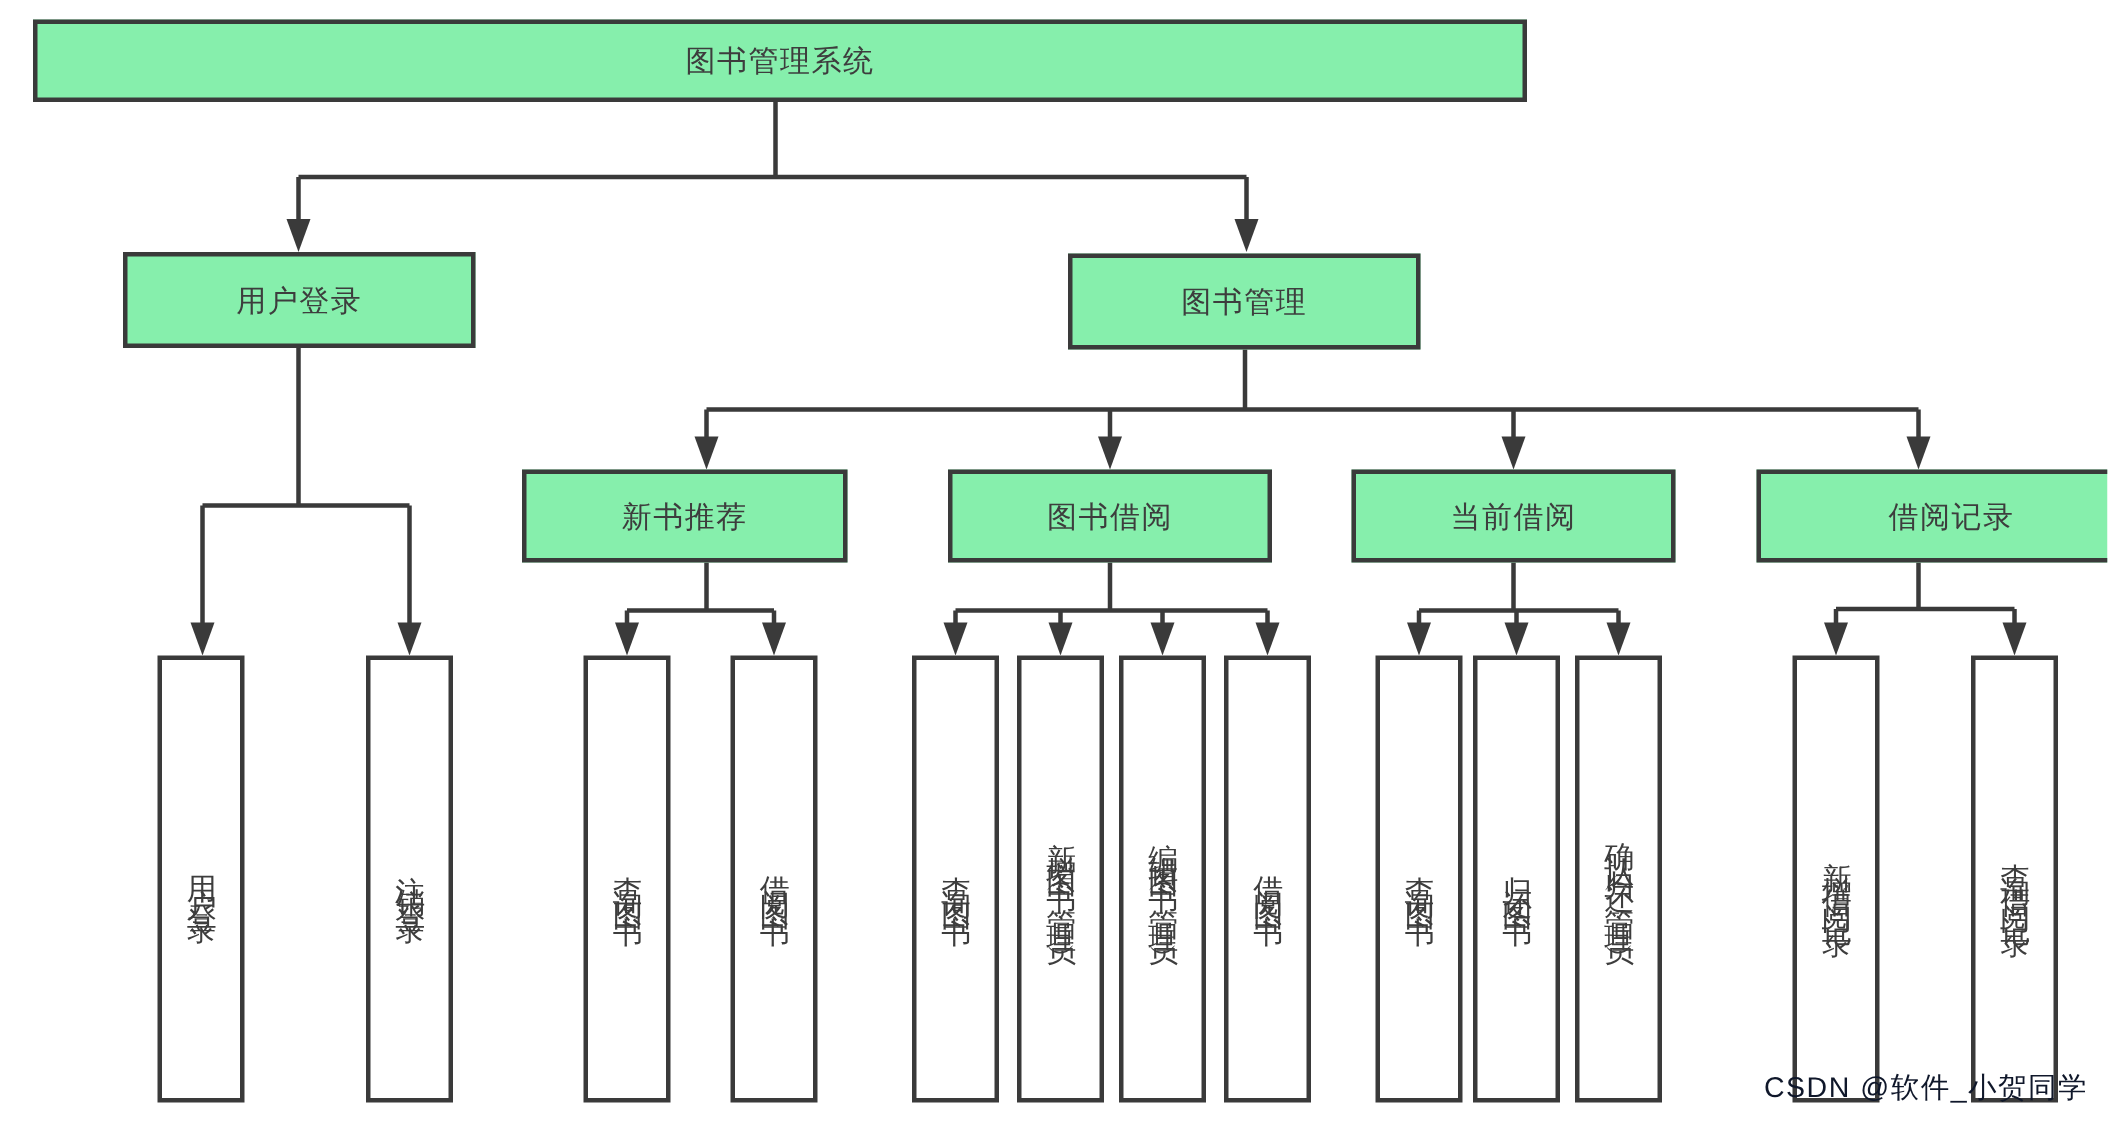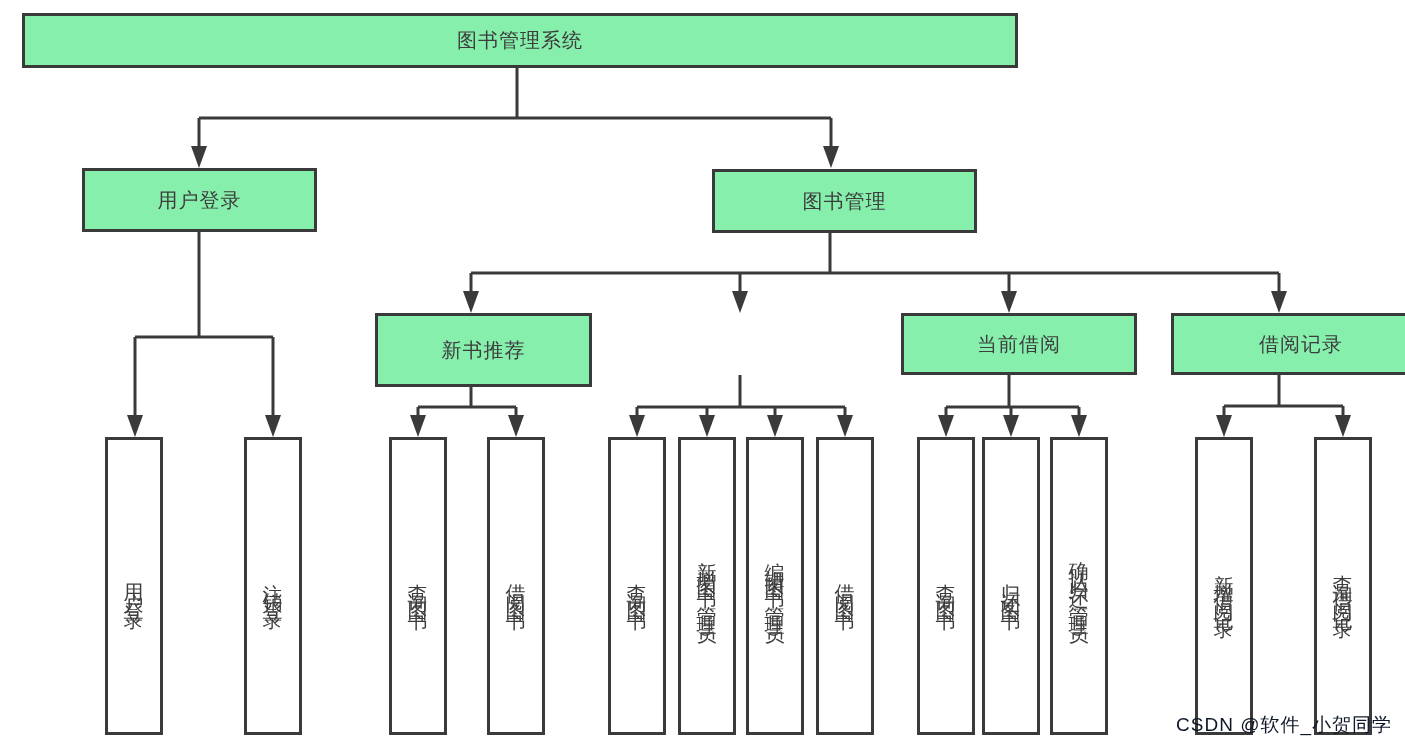--- a/index.html
+++ b/index.html
@@ -102,28 +102,31 @@
     <polygon points="1335,415 1351,415 1343,437" fill="#3a3a3a"></polygon>
   </svg>
 
   <div class="hbox" style="left:22px; top:13px; width:996px; height:55px;">
     <span>图书管理系统</span>
   </div>
 
   <div class="hbox" style="left:82px; top:168px; width:235px; height:64px;">
     <span>用户登录</span>
   </div>
-  <div class="hbox" style="left:712px; top:169px; width:265px; height:64px;">
+  <div class="hbox" style="left:712px; top:169px; width:235px; height:64px;">
     <span>图书管理</span>
   </div>
 
-  <div class="hbox" style="left:375px; top:313px; width:217px; height:74px;">
+  <div class="hbox" style="left:348px; top:313px; width:217px; height:62px;">
     <span>新书推荐</span>
   </div>
-  <div class="hbox" style="left:901px; top:313px; width:236px; height:62px;">
+  <div class="hbox" style="left:632px; top:313px; width:216px; height:62px;">
+    <span>图书借阅</span>
+  </div>
+  <div class="hbox" style="left:901px; top:313px; width:216px; height:62px;">
     <span>当前借阅</span>
   </div>
   <div class="hbox" style="left:1171px; top:313px; width:260px; height:62px;align-items:center;">
     <span>借阅记录</span>
   </div>
 
   <div class="vbox" style="left:105px;">
     <span class="vtext">用户登录</span>
   </div>
   <div class="vbox" style="left:244px;">

